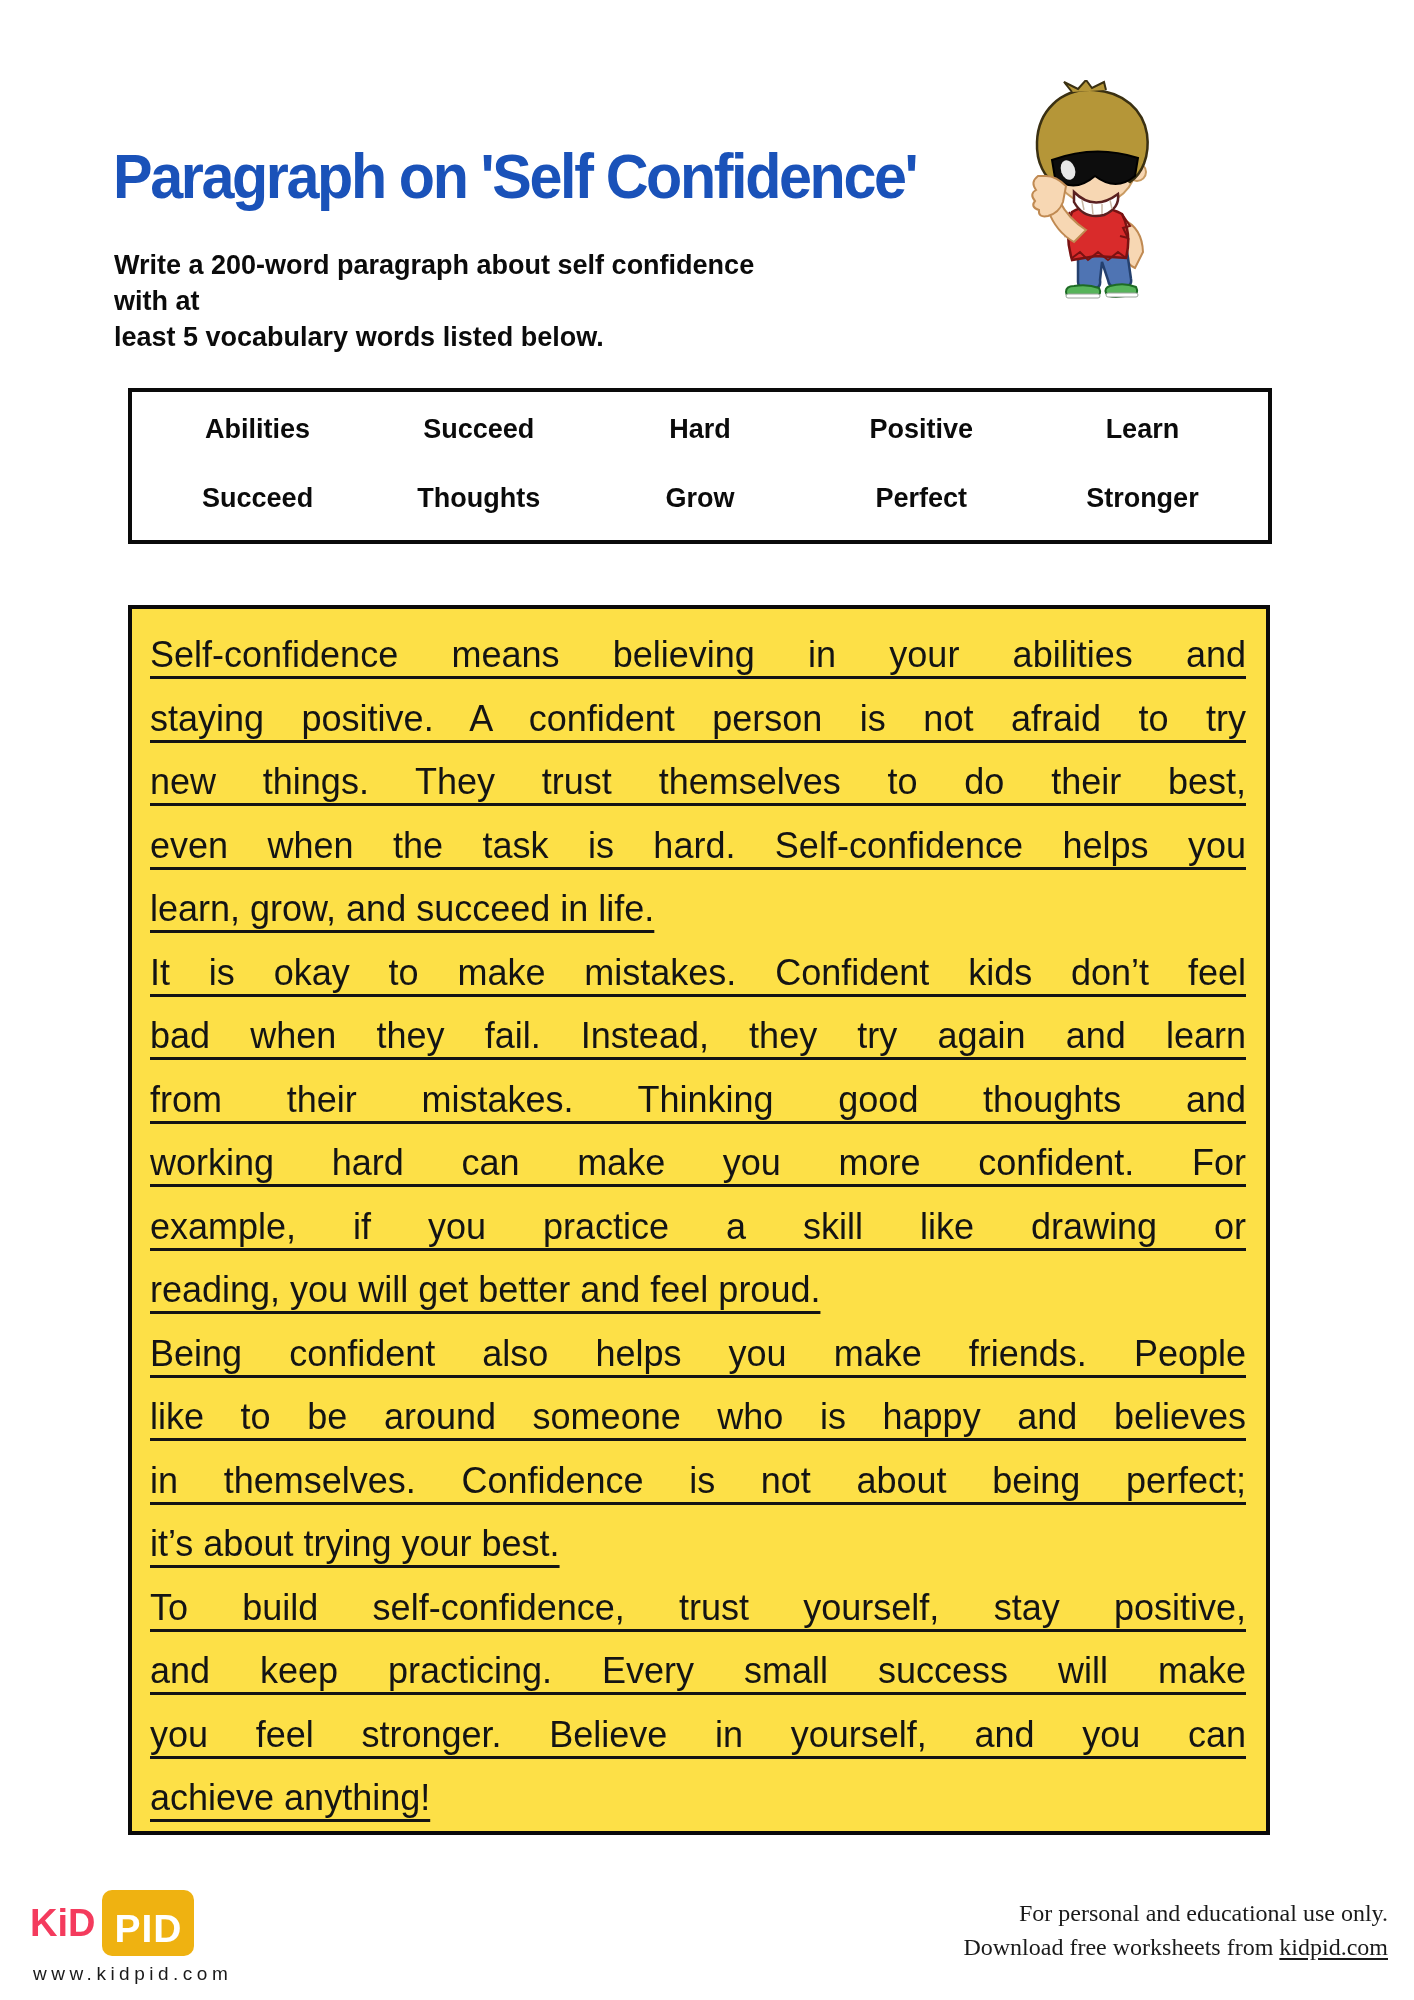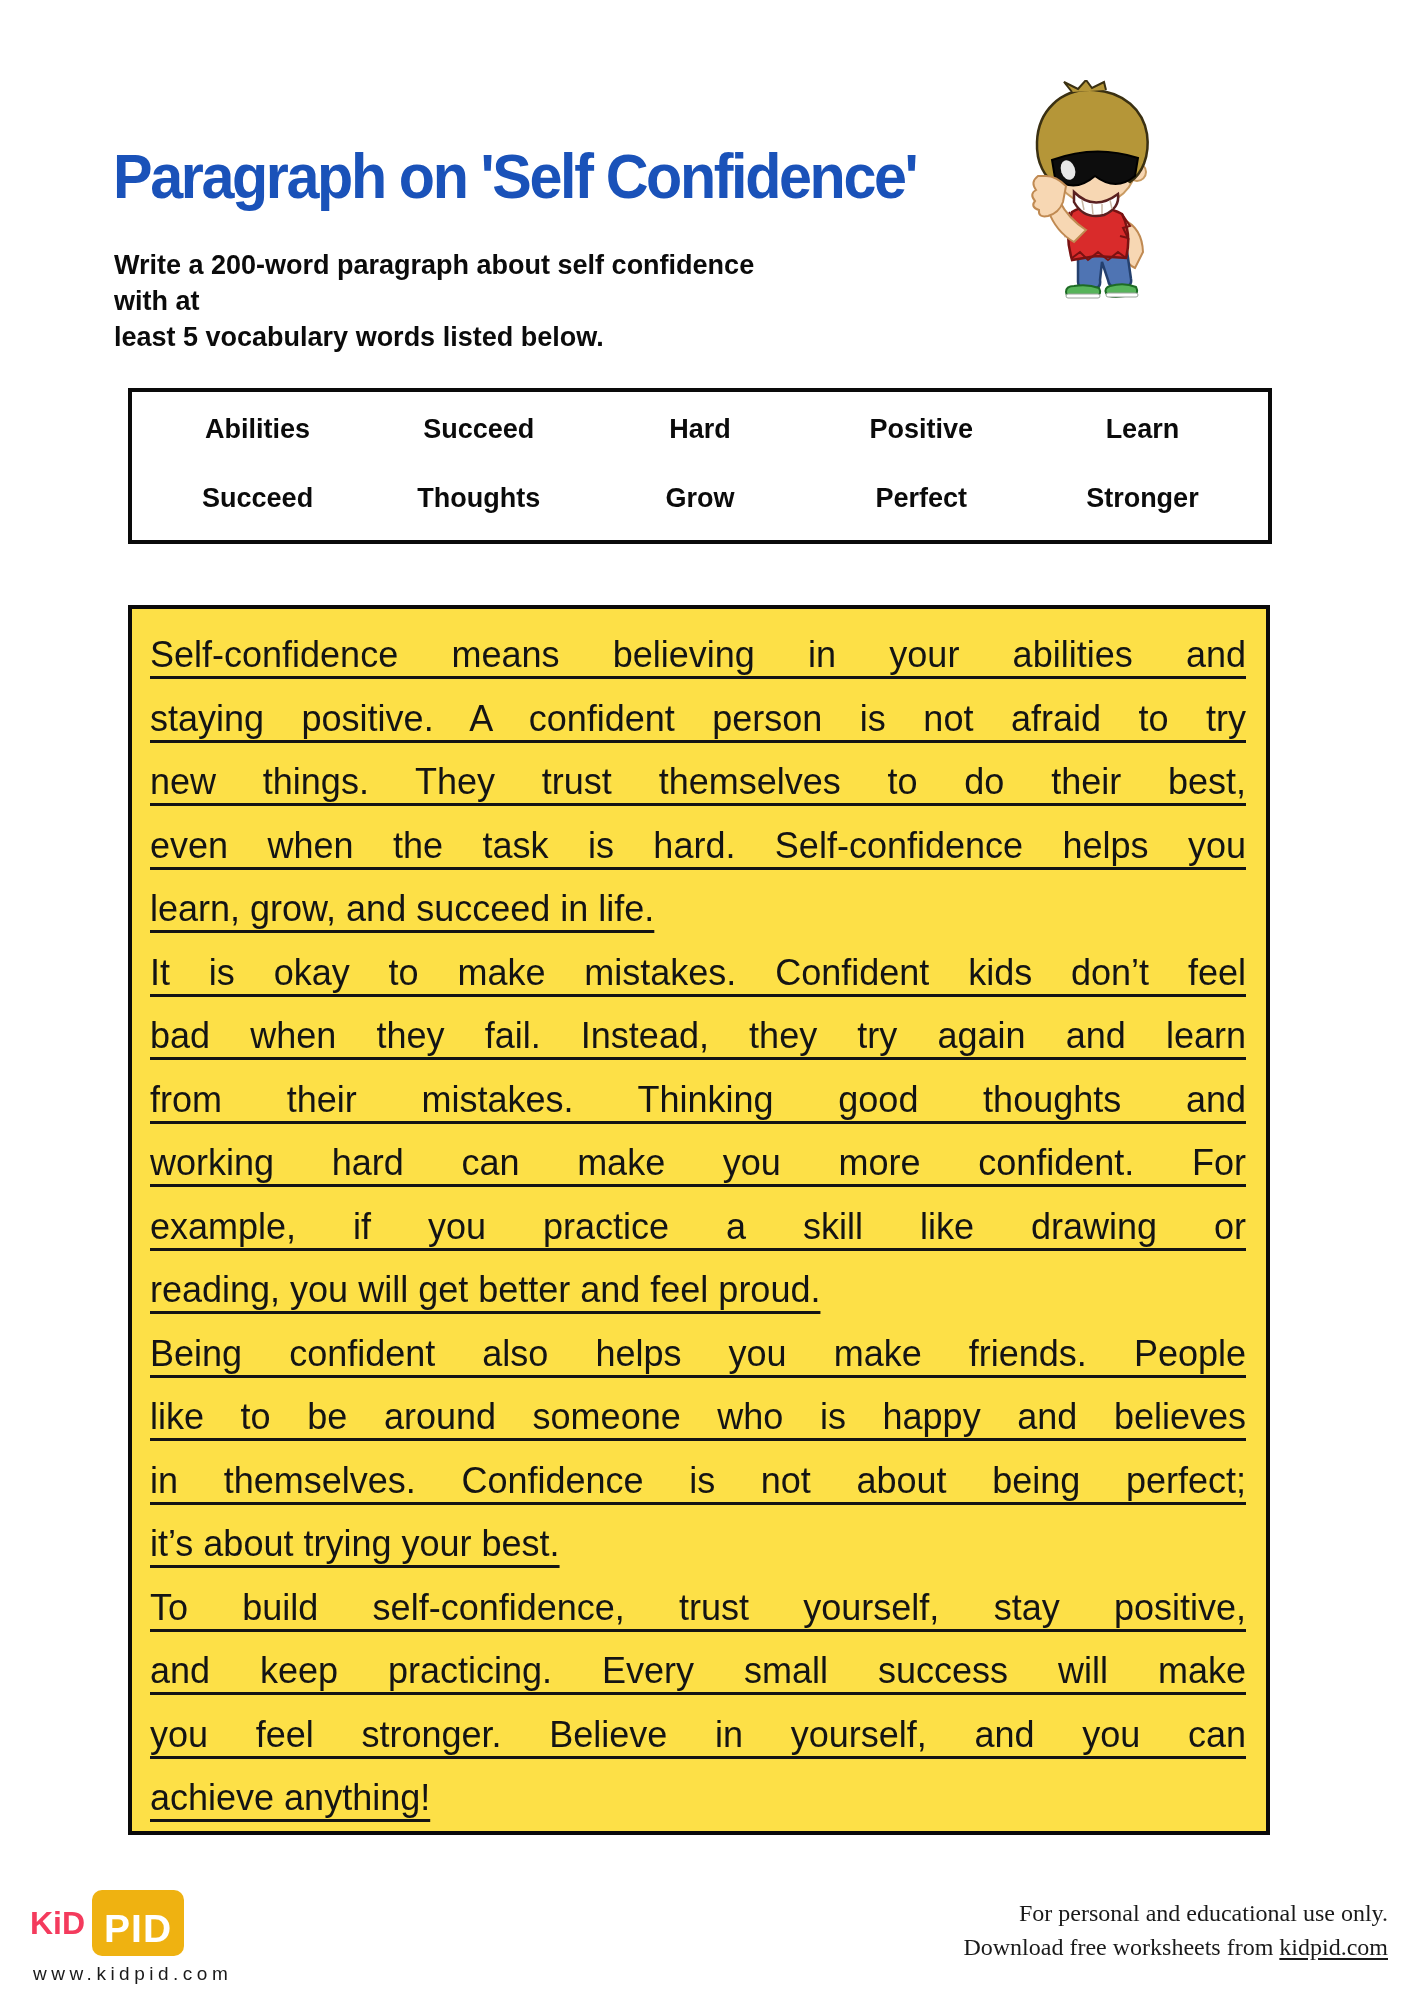--- a/index.html
+++ b/index.html
@@ -45,21 +45,21 @@
     text-align:justify; text-align-last:justify; white-space:nowrap;
   }
   .pline.short { text-align-last:left; }
   .pline span {
     text-decoration:underline; text-decoration-thickness:2.5px;
     text-underline-offset:9px; text-decoration-color:#141414;
   }
 
   
   .logo { position:absolute; left:30px; top:1890px; display:flex; align-items:center; }
-  .logo-kid { font-size:32px; font-weight:800; color:#f43b5d; letter-spacing:0px; }
+  .logo-kid { font-size:38px; font-weight:800; color:#f43b5d; letter-spacing:0px; }
   .logo-pid {
     margin-left:7px; background:#efb211; color:#ffffff; font-size:39px; font-weight:800;
     border-radius:10px; padding:17px 12px 5px 12px; letter-spacing:1px;
   }
   .logo-url {
     position:absolute; left:33px; top:1951px; font-size:19px; font-weight:500;
     letter-spacing:4.5px; color:#1a1a1a;margin-top:12px;
   }
   .footer-right {
     position:absolute; right:26px; top:1896px; text-align:right;

